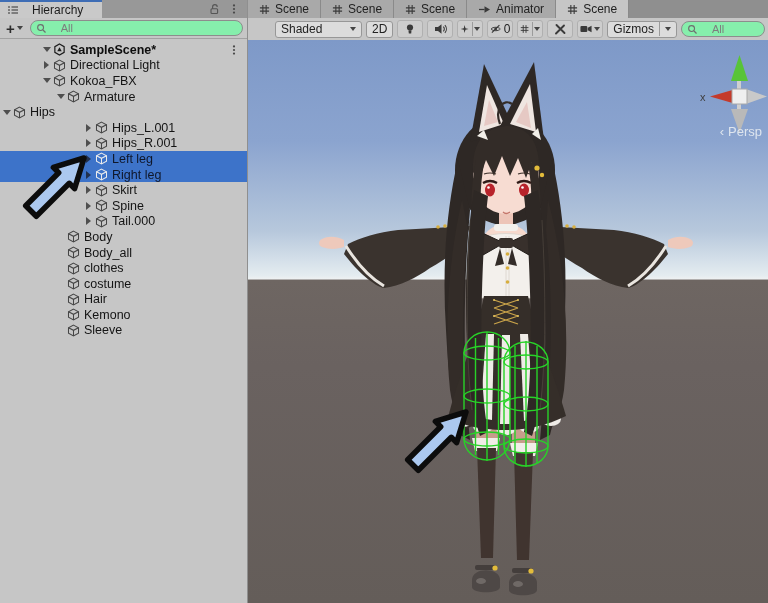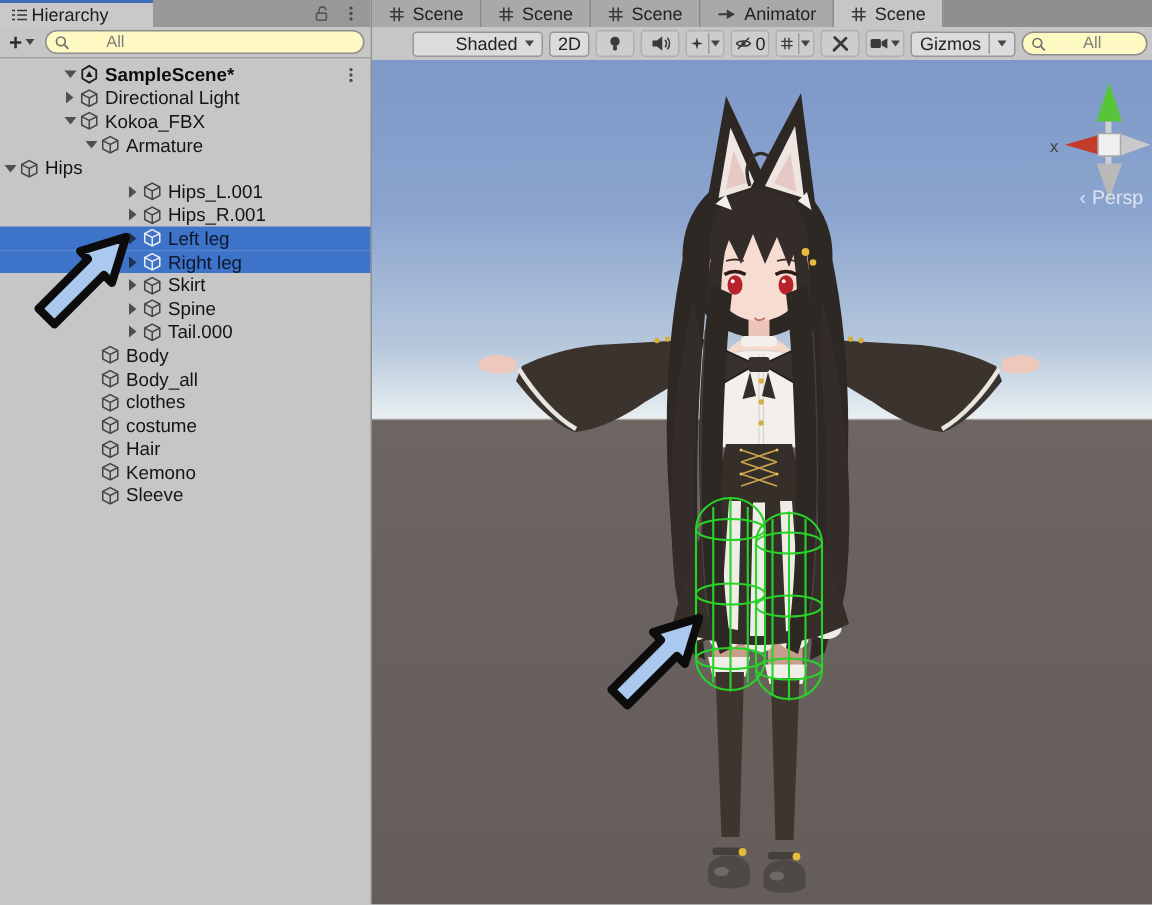--- a/index.html
+++ b/index.html
@@ -6,31 +6,31 @@
   body{width:768px;height:603px;position:relative;overflow:hidden;
        font-family:"Liberation Sans",sans-serif;background:#c8c8c8;
        -webkit-font-smoothing:antialiased;}
   svg{display:block;}
   .icon{color:#3a3a3a;}
   
   #hierarchy{position:absolute;left:0;top:0;width:247px;height:603px;
              background:#c6c6c6;border-right:1px solid #8f8f8f;}
   .htabs{height:18px;background:#989898;display:flex;align-items:stretch;}
   .htab{width:88px;background:#c9c9c9;border-top:2px solid #3e6db5;display:flex;
-        align-items:center;gap:2px;padding:0 7px;font-size:12px;color:#1c1c1c;}
+        align-items:center;gap:13px;padding:0 7px;font-size:12px;color:#1c1c1c;}
   .hdr-sp{flex:1;}
   .hdr-ic{display:flex;align-items:center;gap:8px;padding:0 7px;}
   .htoolbar{height:20px;display:flex;align-items:center;padding:0 4px;gap:5px;
             background:#c6c6c6;border-bottom:1px solid #a2a2a2;}
   .addbtn{display:flex;align-items:center;gap:2px;color:#2c2c2c;font-size:15px;
           font-weight:bold;line-height:1;padding:0 2px;}
   .caret{width:0;height:0;border-left:3.5px solid transparent;
          border-right:3.5px solid transparent;border-top:4.5px solid #444;}
-  .searchbox{flex:1;height:14px;background:#fef9c3;border:1px solid #8d8d8d;
-             border-radius:8px;display:flex;align-items:center;padding:0 5px;gap:22px;}
+  .searchbox{flex:1;height:14px;background:#86efac;border:1px solid #8d8d8d;
+             border-radius:8px;display:flex;align-items:center;padding:0 5px;gap:12px;}
   .searchbox input{flex:1;border:none;background:transparent;outline:none;
                    font-size:11px;color:#222;font-family:inherit;min-width:0;}
   .searchbox input::placeholder{color:#7d7d7d;}
   .tree{padding-top:3px;}
   .row{height:15.6px;display:flex;align-items:center;font-size:12.5px;
        color:#141414;position:relative;white-space:nowrap;}
   .row.sel{background:#3d73c9;color:#0f172a;}
   .lvl0{padding-left:40px}.lvl1{padding-left:40px}.lvl2{padding-left:54px}
   .lvl3{}.lvl4{padding-left:82px}
   .arr{width:13px;flex:0 0 13px;display:flex;justify-content:center;align-items:center;}
@@ -50,21 +50,21 @@
   .stab{padding:0 11px;display:flex;align-items:center;gap:5px;font-size:12px;
         color:#222;background:#a9a9a9;border-right:1px solid #8a8a8a;}
   .stab.active{background:#c6c6c6;}
   .stoolbar{height:22px;background:#c6c6c6;display:flex;align-items:center;
             padding:0 3px;gap:4px;font-size:12px;color:#222;}
   .ctrl{background:#dcdcdc;border:1px solid #979797;border-radius:3px;height:15px;
         display:flex;align-items:center;padding:0 5px;gap:5px;}
   .ibtn{height:16px;min-width:20px;display:flex;align-items:center;justify-content:center;
         gap:2px;background:#cdcdcd;border:1px solid #b0b0b0;border-radius:3px;padding:0 2px;}
   .vdiv{width:1px;height:14px;background:#9b9b9b;}
-  .shaded{width:95px;justify-content:flex-end;margin-left:24px;}
+  .shaded{width:95px;justify-content:space-between;margin-left:24px;}
   
   .viewport{position:absolute;left:0;top:40px;width:520px;height:563px;overflow:hidden;
     background:linear-gradient(180deg,#7e99c8 0%,#8ba4cf 18%,#b7c8dc 34%,
        #e4ecf0 41.8%,#edf1f2 42.4%,#6e6662 42.7%,#6a6260 58%,#645d59 100%);}
   .charsvg{position:absolute;left:0;top:0;}
   .axisgiz{position:absolute;right:0;top:13px;}
   .persp{position:absolute;right:6px;top:84px;font-size:13px;
          color:rgba(233,238,242,.88);display:flex;gap:4px;align-items:center;}
   .annot{position:absolute;z-index:50;}
 </style>

